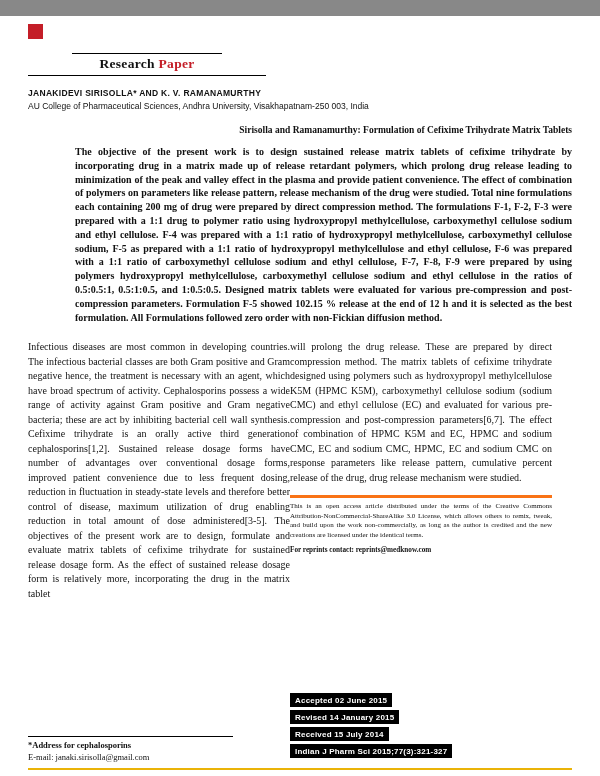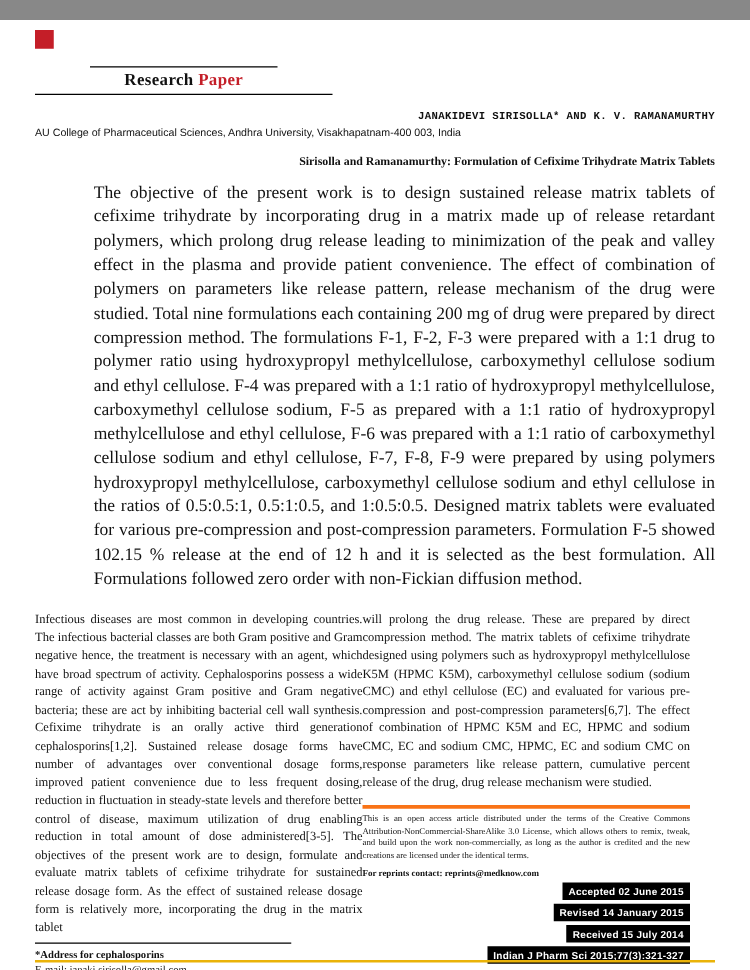--- a/index.html
+++ b/index.html
@@ -15,46 +15,46 @@
   .rp-band { margin-top:14px; width:238px; }
   .rp-topline { border-top:1.6px solid #000; width:150px; margin:0 auto; }
   .rp-text { text-align:center; font-weight:bold; font-size:13.5px; padding:2px 0 3px 0; letter-spacing:0.3px; }
   .rp-text .red { color:#c41e28; }
   .rp-bottomline { border-top:1.6px solid #000; width:238px; }
   .article-title {
     margin-top:18px; font-size:20px; font-weight:bold; line-height:1.28;
     width:490px; letter-spacing:0.1px;
   }
   .authors {
-    margin-top:12px; font-family:Liberation Mono, monospace;
-    font-size:8.5px; letter-spacing:0.3px; font-weight:bold;text-align:right;
+    margin-top:12px; font-family:Liberation Sans, sans-serif;
+    font-size:8.5px; letter-spacing:0.3px; font-weight:bold;
   }
   .affiliation {
     margin-top:3px; font-family:"Liberation Sans", sans-serif; font-size:8.5px;
   }
   .running-head { margin-top:14px; text-align:right; font-weight:bold; font-size:9.5px; }
   .abstract {
-    margin-top:10px; margin-left:47px; font-weight:normal; font-size:14px;
+    margin-top:10px; margin-left:47px; font-weight:bold; font-size:10px;
     line-height:1.38; text-align:justify;
   }
   .keywords { margin-top:11px; margin-left:47px; font-weight:bold; font-size:9.3px; }
   .columns {
     margin-top:16px; flex:1; min-height:0;
     display:flex; 
   }
   .col { width:262px; display:flex; flex-direction:column; }
   .body-par { font-size:10px; line-height:1.45; text-align:justify; }
   .correspondence { margin-top:auto; padding-top:4px; padding-bottom:6px; }
   .corr-rule { border-top:1px solid #000; width:205px; margin-bottom:3px; }
   .corr-label { font-size:8.5px; font-weight:bold; }
   .corr-email { font-size:8.5px; margin-top:2px; }
   .open-access { margin-top:10px; border-top:3px solid #f97316; padding-top:4px;
     font-size:7px; line-height:1.35; text-align:justify; }
   .reprints { margin-top:6px; font-size:7.2px; font-weight:bold; }
-  .dates { margin-top:auto; padding-bottom:10px; display:flex; flex-direction:column; align-items:flex-end; }
+  .dates { margin-top:auto; padding-bottom:10px; display:flex; flex-direction:column; align-items:flex-start; }
   .date-badge {
     background:#000; color:#fff; font-family:"Liberation Sans", sans-serif;
     font-size:8px; font-weight:bold; padding:2.5px 5px; margin-top:3px;
     letter-spacing:0.2px;
   }
   .footer {
     border-top:2px solid #eab308; padding:5px 0 8px 0;
     display:flex; justify-content:space-between; align-items:flex-start;
     font-family:"Liberation Sans", sans-serif; font-size:7.5px;
   }
@@ -68,21 +68,21 @@
   <div class="corner-square"></div>
 
   <div class="rp-band">
     <div class="rp-topline"></div>
     <div class="rp-text"><span>Research </span><span class="red">Paper</span></div>
     <div class="rp-bottomline"></div>
   </div>
 
 
   <div class="authors">JANAKIDEVI SIRISOLLA* AND K. V. RAMANAMURTHY</div>
-  <div class="affiliation">AU College of Pharmaceutical Sciences, Andhra University, Visakhapatnam-400 003, India</div>
+  <div class="affiliation">AU College of Pharmaceutical Sciences, Andhra University, Visakhapatnam-250 003, India</div>
 
   <div class="running-head">Sirisolla and Ramanamurthy: Formulation of Cefixime Trihydrate Matrix Tablets</div>
 
   <p class="abstract">The objective of the present work is to design sustained release matrix tablets of cefixime trihydrate by incorporating drug in a matrix made up of release retardant polymers, which prolong drug release leading to minimization of the peak and valley effect in the plasma and provide patient convenience. The effect of combination of polymers on parameters like release pattern, release mechanism of the drug were studied. Total nine formulations each containing 200 mg of drug were prepared by direct compression method. The formulations F-1, F-2, F-3 were prepared with a 1:1 drug to polymer ratio using hydroxypropyl methylcellulose, carboxymethyl cellulose sodium and ethyl cellulose. F-4 was prepared with a 1:1 ratio of hydroxypropyl methylcellulose, carboxymethyl cellulose sodium, F-5 as prepared with a 1:1 ratio of hydroxypropyl methylcellulose and ethyl cellulose, F-6 was prepared with a 1:1 ratio of carboxymethyl cellulose sodium and ethyl cellulose, F-7, F-8, F-9 were prepared by using polymers hydroxypropyl methylcellulose, carboxymethyl cellulose sodium and ethyl cellulose in the ratios of 0.5:0.5:1, 0.5:1:0.5, and 1:0.5:0.5. Designed matrix tablets were evaluated for various pre-compression and post-compression parameters. Formulation F-5 showed 102.15 % release at the end of 12 h and it is selected as the best formulation. All Formulations followed zero order with non-Fickian diffusion method.</p>
 
 
   <div class="columns">
 
     <div class="col">
       <p class="body-par">Infectious diseases are most common in developing countries. The infectious bacterial classes are both Gram positive and Gram negative hence, the treatment is necessary with an agent, which have broad spectrum of activity. Cephalosporins possess a wide range of activity against Gram positive and Gram negative bacteria; these are act by inhibiting bacterial cell wall synthesis. Cefixime trihydrate is an orally active third generation cephalosporins[1,2]. Sustained release dosage forms have number of advantages over conventional dosage forms, improved patient convenience due to less frequent dosing, reduction in fluctuation in steady-state levels and therefore better control of disease, maximum utilization of drug enabling reduction in total amount of dose administered[3-5]. The objectives of the present work are to design, formulate and evaluate matrix tablets of cefixime trihydrate for sustained release dosage form. As the effect of sustained release dosage form is relatively more, incorporating the drug in the matrix tablet</p>

